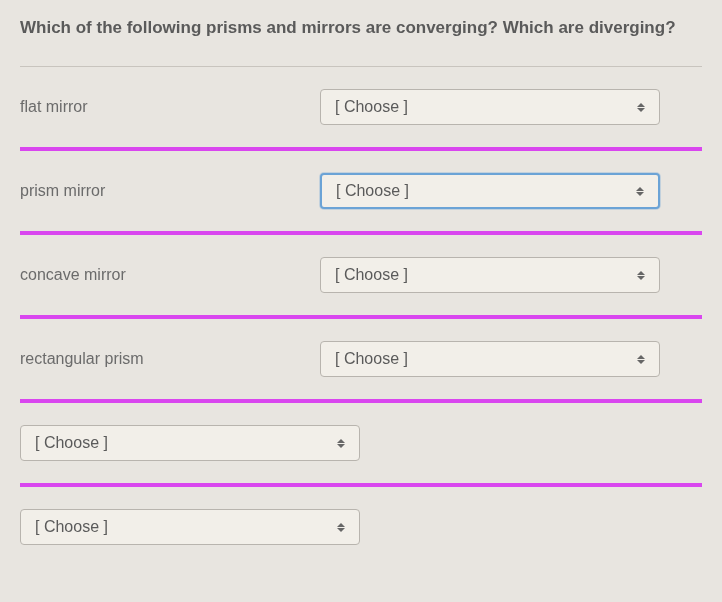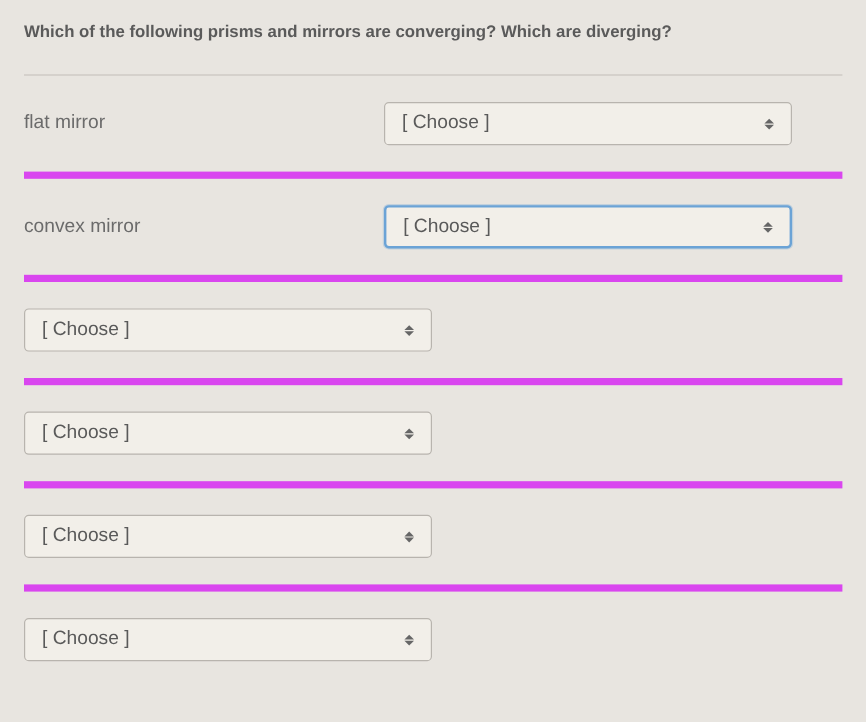--- a/index.html
+++ b/index.html
@@ -12,31 +12,31 @@
       height: 602px;
       background: #e8e5e0;
       font-family: Arial, Helvetica, sans-serif;
       color: #4a4a4a;
       overflow: hidden;
     }
     .container {
       padding: 18px 20px 0 20px;
     }
     .question {
-      font-size: 14px;
+      font-size: 17px;
       font-weight: bold;
       color: #5a5a5a;
       padding-bottom: 28px;
       border-bottom: 1px solid #c8c4be;
     }
     .row {
       display: flex;
       align-items: center;
       padding: 22px 0;
-      border-bottom: 6px solid #d946ef;
+      border-bottom: 4px solid #d946ef;
     }
     .row:last-child {
       border-bottom: none;
     }
     .label-col {
       flex: 0 0 300px;
       font-size: 16px;
       color: #6b6b6b;
     }
     .select-col {
@@ -92,45 +92,47 @@
         <span>[ Choose ]</span>
         <span class="chevrons">
           <span class="chev chev-up"></span>
           <span class="chev chev-down"></span>
         </span>
       </div>
     </div>
   </div>
 
   <div class="row">
-    <div class="label-col">convex mirror</div>
+    <div class="label-col">prism mirror</div>
     <div class="select-col">
       <div class="dropdown focused">
         <span>[ Choose ]</span>
         <span class="chevrons">
           <span class="chev chev-up"></span>
           <span class="chev chev-down"></span>
         </span>
       </div>
     </div>
   </div>
 
   <div class="row">
+    <div class="label-col">concave mirror</div>
     <div class="select-col">
       <div class="dropdown">
         <span>[ Choose ]</span>
         <span class="chevrons">
           <span class="chev chev-up"></span>
           <span class="chev chev-down"></span>
         </span>
       </div>
     </div>
   </div>
 
   <div class="row">
+    <div class="label-col">rectangular prism</div>
     <div class="select-col">
       <div class="dropdown">
         <span>[ Choose ]</span>
         <span class="chevrons">
           <span class="chev chev-up"></span>
           <span class="chev chev-down"></span>
         </span>
       </div>
     </div>
   </div>

